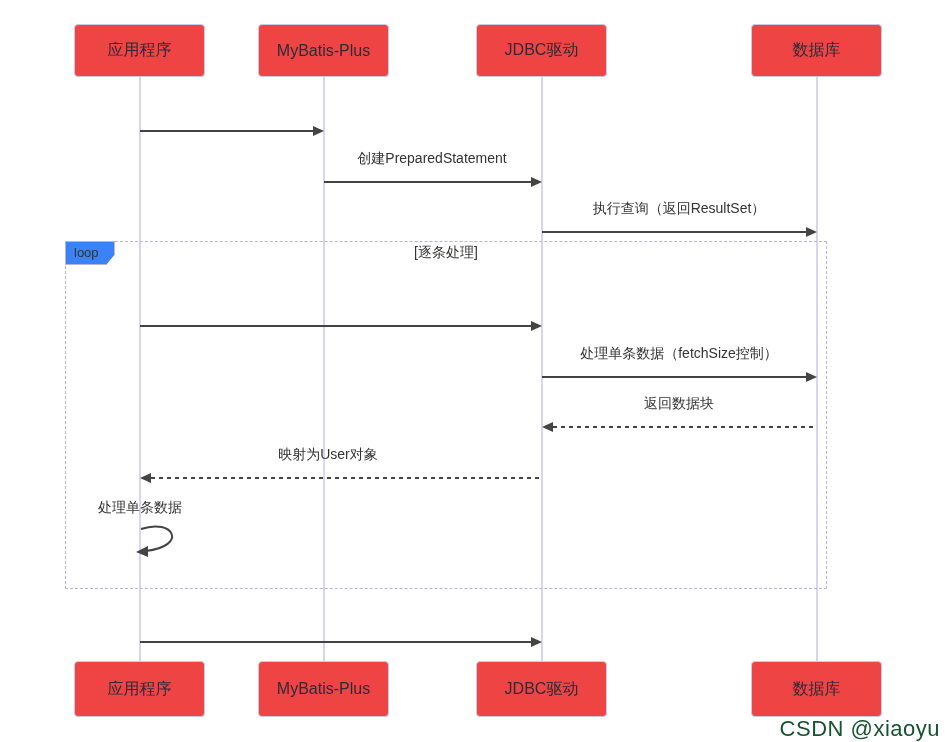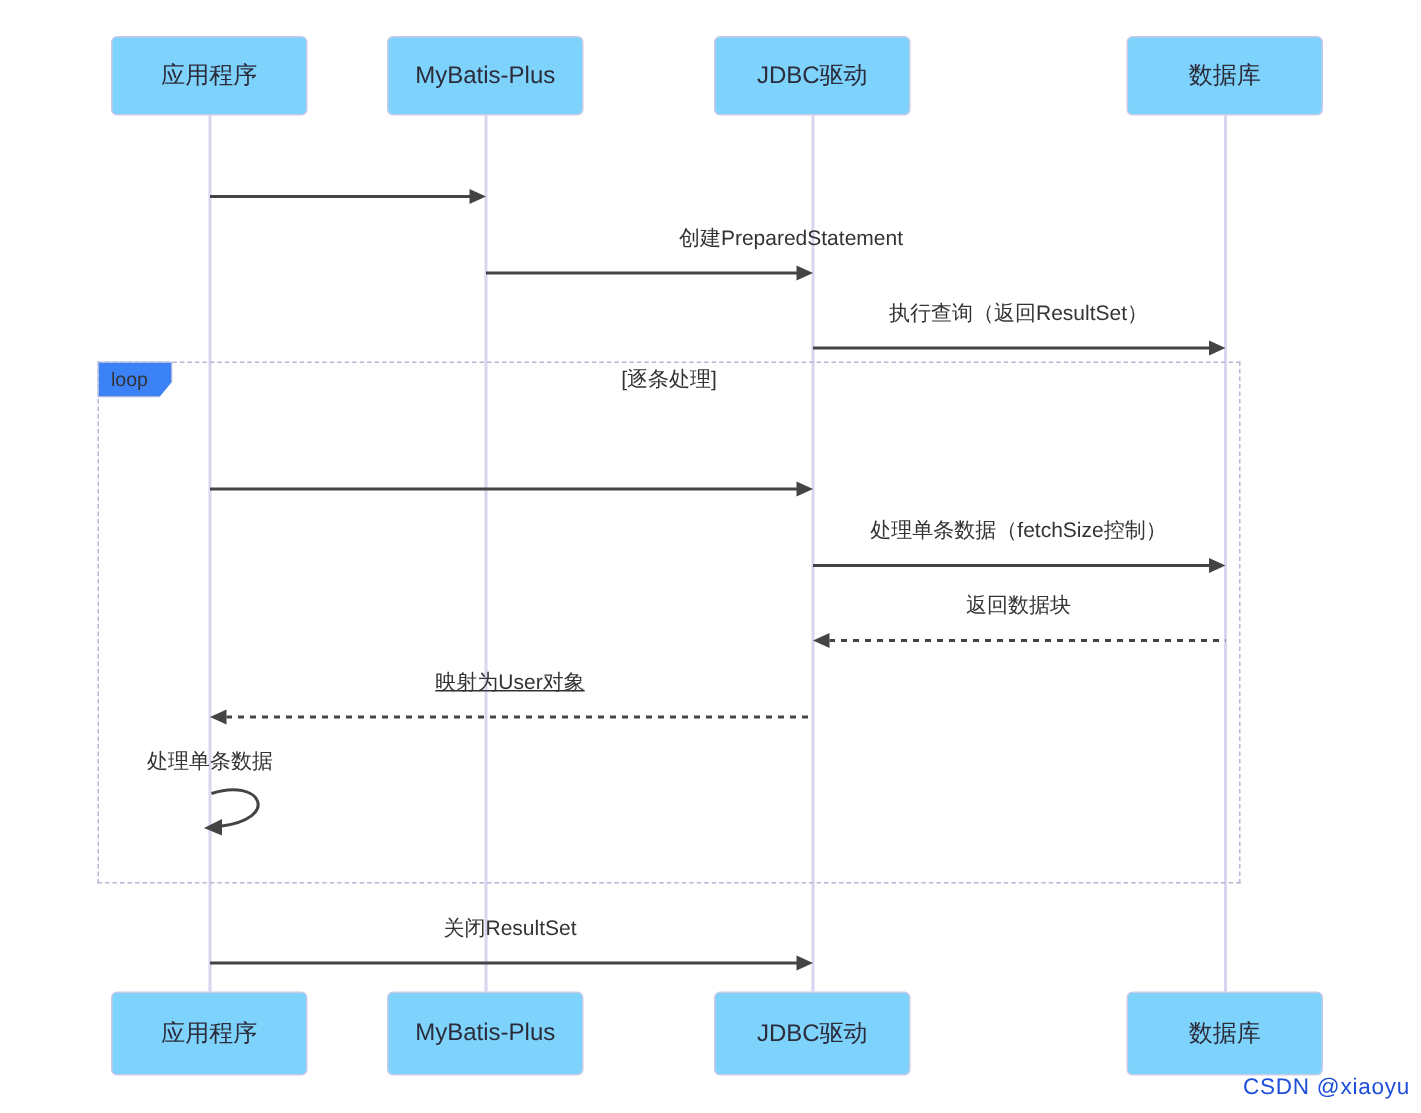--- a/index.html
+++ b/index.html
@@ -3,21 +3,21 @@
 <meta charset="utf-8">
 <style>
   html,body{margin:0;padding:0;background:#ffffff;}
   #stage{
     position:relative;width:947px;height:742px;background:#ffffff;
     font-family:"Liberation Sans","DejaVu Sans",sans-serif;color:#333;
     overflow:hidden;
   }
   .actor-box{
     position:absolute;width:131px;height:53px;
-    background:#7dd3fc;border:1px solid #c9c9e8;border-radius:4px;
+    background:#ef4444;border:1px solid #c9c9e8;border-radius:4px;
     display:flex;align-items:center;justify-content:center;
     font-size:16px;color:#2b2b3a;box-sizing:border-box;
   }
   .lifeline{
     position:absolute;width:2px;background:#d9d4f0;top:77px;height:584px;
   }
   .msg-label{
     position:absolute;height:20px;font-size:14px;color:#333;
     text-align:center;white-space:nowrap;line-height:20px;
   }
@@ -44,21 +44,21 @@
     background:#3b82f6;border:1px solid #b6b6d8;box-sizing:border-box;
     clip-path:polygon(0 0,100% 0,100% 55%,82% 100%,0 100%);
     font-size:13px;color:#333;line-height:22px;padding-left:8px;
   }
   .loop-cond{
     position:absolute;left:65px;top:244px;width:762px;text-align:center;
     font-size:14px;color:#333;
   }
   .self-loop-svg{position:absolute;left:134px;top:520px;}
   .watermark{
-    position:absolute;right:7px;top:716px;font-size:15px;color:#1d4ed8;
+    position:absolute;right:7px;top:716px;font-size:22px;color:#14532d;
     letter-spacing:0.5px;
   }
 </style>
 </head>
 <body>
 
 <div id="stage">
 
   <div class="lifeline" style="left:139px;"></div>
   <div class="lifeline" style="left:323px;"></div>
@@ -66,21 +66,21 @@
   <div class="lifeline" style="left:816px;"></div>
 
   <div class="actor-box" style="left:74px;top:24px;">应用程序</div>
   <div class="actor-box" style="left:258px;top:24px;">MyBatis-Plus</div>
   <div class="actor-box" style="left:476px;top:24px;">JDBC驱动</div>
   <div class="actor-box" style="left:751px;top:24px;">数据库</div>
 
   <div class="msg-line" style="left:140px;top:130px;width:174px;"></div>
   <div class="arrow-right" style="left:313px;top:126px;"></div>
 
-  <div class="msg-label" style="left:262px;top:148px;width:340px;text-align:right;">创建PreparedStatement</div>
+  <div class="msg-label" style="left:262px;top:148px;width:340px;">创建PreparedStatement</div>
   <div class="msg-line" style="left:324px;top:181px;width:208px;"></div>
   <div class="arrow-right" style="left:531px;top:177px;"></div>
 
   <div class="msg-label" style="left:509px;top:198px;width:340px;">执行查询（返回ResultSet）</div>
   <div class="msg-line" style="left:542px;top:231px;width:265px;"></div>
   <div class="arrow-right" style="left:806px;top:227px;"></div>
 
   <div class="loop-box"></div>
   <div class="loop-tab">loop</div>
   <div class="loop-cond">[逐条处理]</div>
@@ -89,31 +89,30 @@
   <div class="arrow-right" style="left:531px;top:321px;"></div>
 
   <div class="msg-label" style="left:509px;top:343px;width:340px;">处理单条数据（fetchSize控制）</div>
   <div class="msg-line" style="left:542px;top:376px;width:265px;"></div>
   <div class="arrow-right" style="left:806px;top:372px;"></div>
 
   <div class="msg-label" style="left:509px;top:393px;width:340px;">返回数据块</div>
   <div class="msg-line dashed" style="left:553px;top:426px;width:264px;"></div>
   <div class="arrow-left" style="left:542px;top:422px;"></div>
 
-  <div class="msg-label" style="left:170px;top:444px;width:340px;text-decoration:underline;">映射为User对象</div>
+  <div class="msg-label" style="left:158px;top:444px;width:340px;">映射为User对象</div>
   <div class="msg-line dashed" style="left:151px;top:477px;width:391px;"></div>
   <div class="arrow-left" style="left:140px;top:473px;"></div>
 
   <div class="msg-label" style="left:40px;top:497px;width:200px;">处理单条数据</div>
   <svg class="self-loop-svg" width="56" height="40" viewBox="0 0 56 40">
     <path d="M 7 9 C 40 -2, 54 26, 12 31" fill="none" stroke="#444" stroke-width="2"></path>
     <polygon points="14,26 2,32 14,37" fill="#444"></polygon>
   </svg>
 
-  <div class="msg-label" style="left:170px;top:608px;width:340px;">关闭ResultSet</div>
   <div class="msg-line" style="left:140px;top:641px;width:392px;"></div>
   <div class="arrow-right" style="left:531px;top:637px;"></div>
 
   <div class="actor-box" style="left:74px;top:661px;height:56px;">应用程序</div>
   <div class="actor-box" style="left:258px;top:661px;height:56px;">MyBatis-Plus</div>
   <div class="actor-box" style="left:476px;top:661px;height:56px;">JDBC驱动</div>
   <div class="actor-box" style="left:751px;top:661px;height:56px;">数据库</div>
 
   <div class="watermark">CSDN @xiaoyu</div>
 

